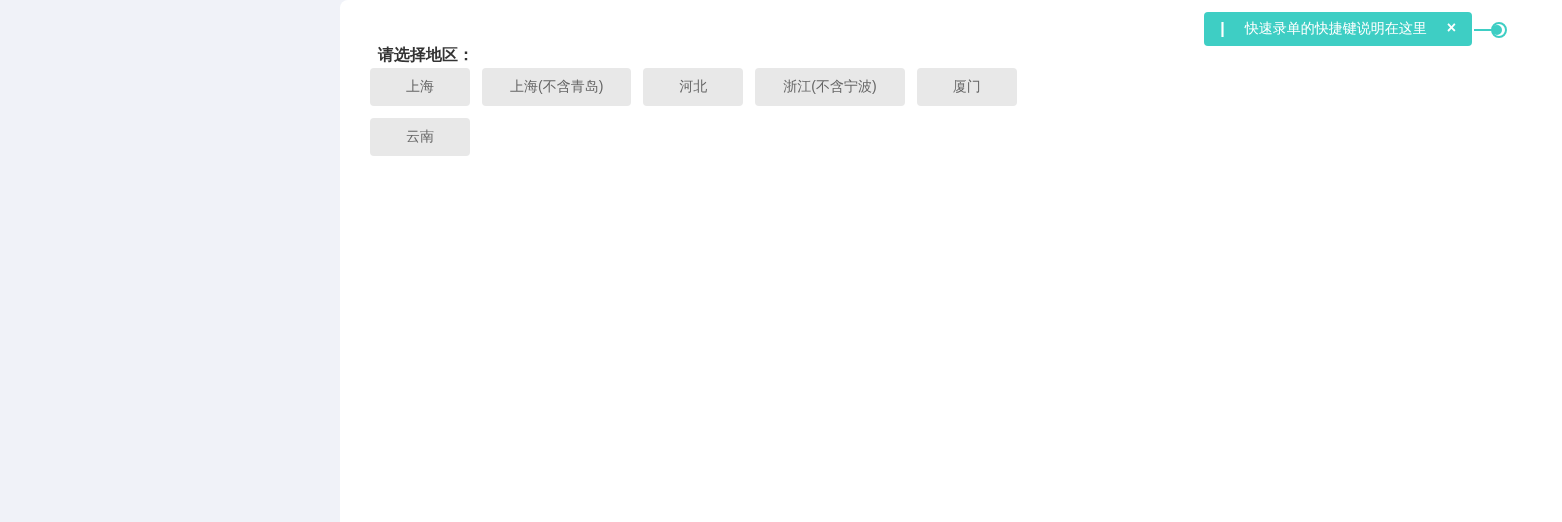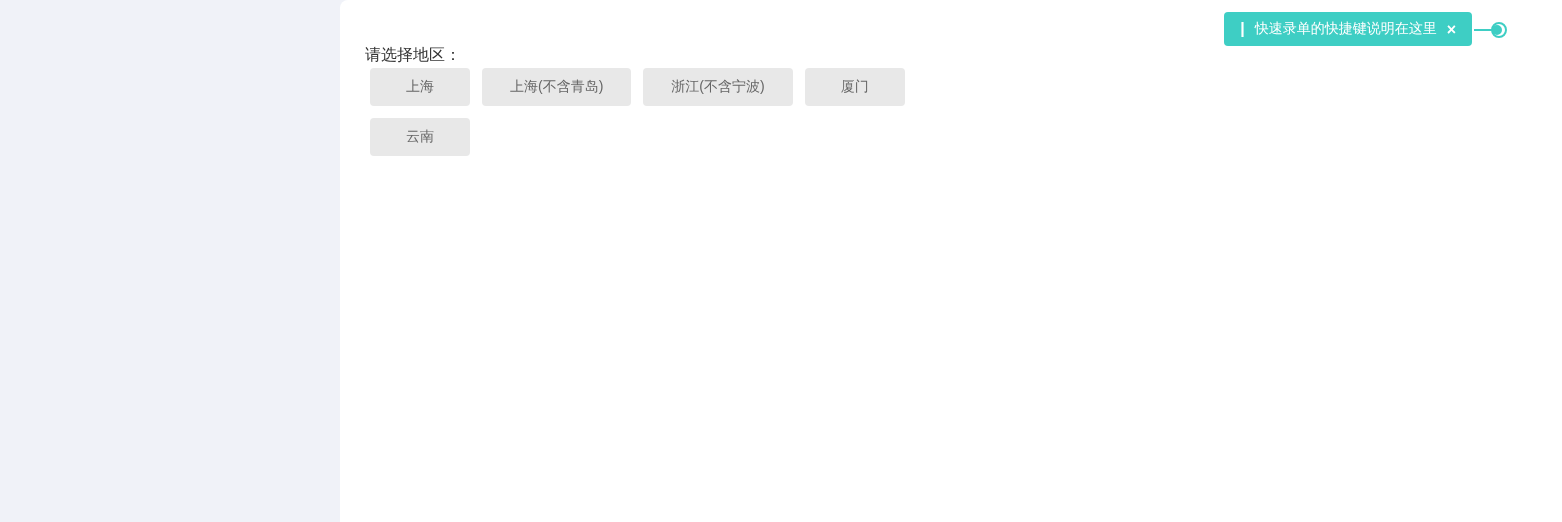--- a/index.html
+++ b/index.html
@@ -32,24 +32,24 @@
       top: 0;
       right: 0;
       height: 522px;
       background: #ffffff;
       border-radius: 8px 0 0 0;
     }
 
     .section-title {
       position: absolute;
       top: 45px;
-      left: 25px;
+      left: 38px;
       font-size: 16px;
       color: #333333;
-      font-weight: normal;
+      font-weight: bold;
     }
 
     .region-buttons {
       position: absolute;
       top: 68px;
       left: 30px;
       right: 30px;
     }
 
     .button-row {
@@ -75,22 +75,22 @@
     .tooltip-banner {
       position: absolute;
       top: 12px;
       right: 90px;
       background: #3ecec4;
       color: #ffffff;
       font-size: 14px;
       padding: 8px 16px;
       border-radius: 4px;
       display: flex;
-      align-items: flex-end;
-      gap: 10px;
+      align-items: flex-start;
+      gap: 20px;
       white-space: nowrap;
     }
 
     .tooltip-banner::before {
       content: '|';
       font-weight: bold;
       font-size: 16px;
     }
 
     .tooltip-close {
@@ -141,20 +141,21 @@
 <div class="left-sidebar"></div>
 
 <div class="main-content">
 
   <div class="section-title">请选择地区：</div>
 
   <div class="region-buttons">
     <div class="button-row">
       <button class="region-btn">上海</button>
       <button class="region-btn">上海(不含青岛)</button>
+      <button class="region-btn">河北</button>
       <button class="region-btn">浙江(不含宁波)</button>
       <button class="region-btn">厦门</button>
     </div>
     <div class="button-row">
       <button class="region-btn">云南</button>
     </div>
   </div>
 
   <div class="tooltip-banner">
     <span>快速录单的快捷键说明在这里</span>

